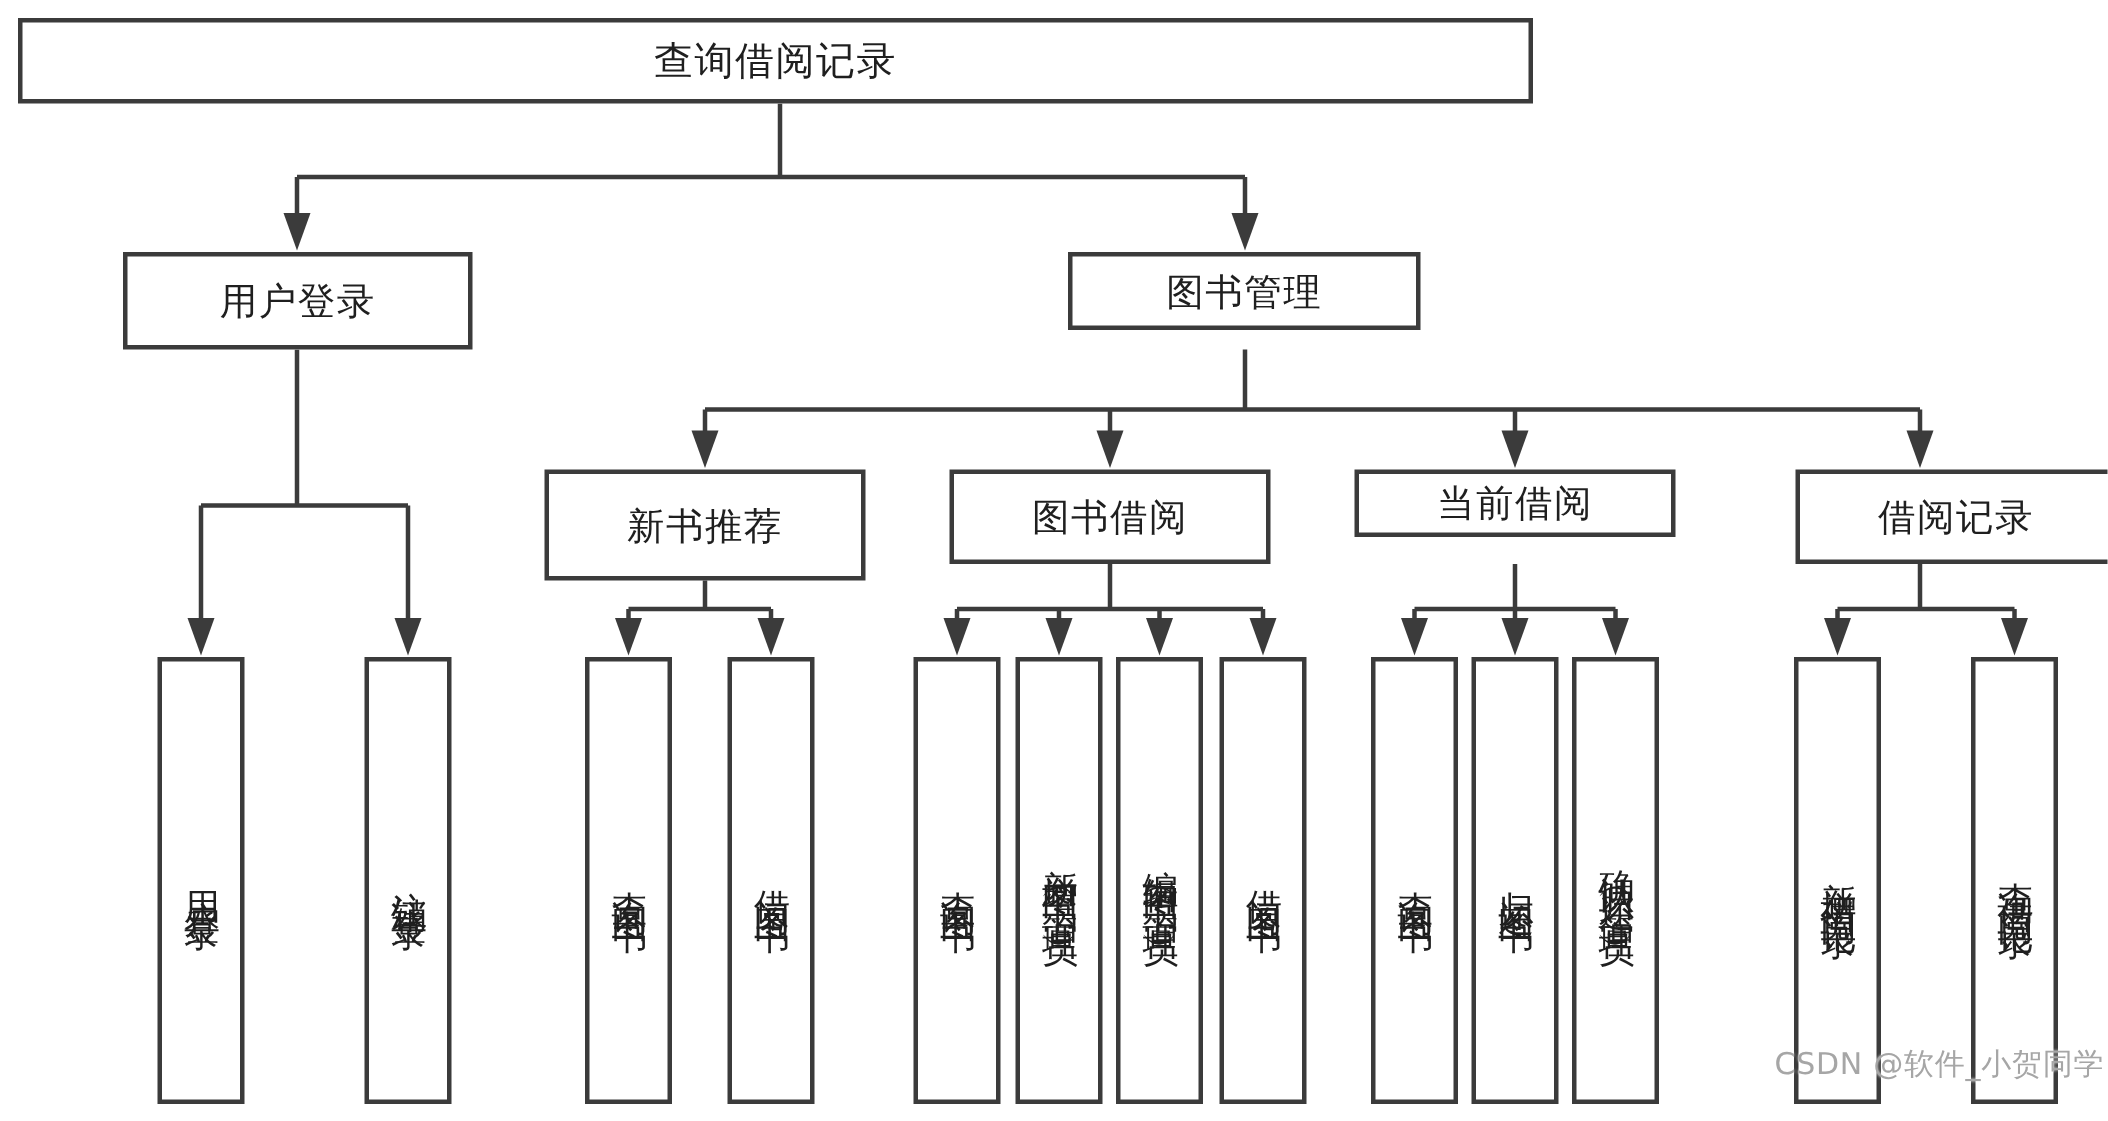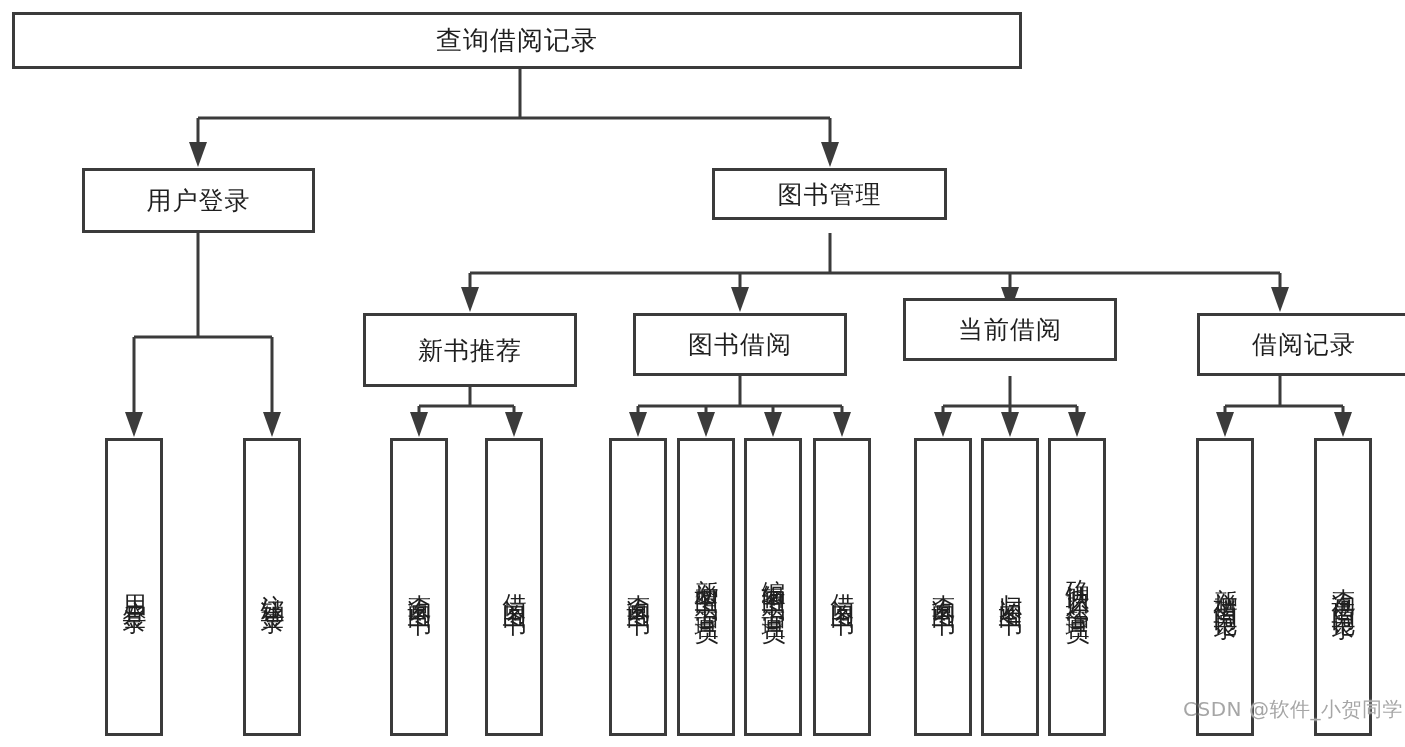--- a/index.html
+++ b/index.html
@@ -124,21 +124,21 @@
   <div class="node" style="left:712px;top:168px;width:235px;height:52px">
     <span class="hlabel">图书管理</span>
   </div>
 
   <div class="node" style="left:363px;top:313px;width:214px;height:74px">
     <span class="hlabel">新书推荐</span>
   </div>
   <div class="node" style="left:633px;top:313px;width:214px;height:63px">
     <span class="hlabel">图书借阅</span>
   </div>
-  <div class="node" style="left:903px;top:298px;width:214px;height:63px">
+  <div class="node" style="left:903px;top:313px;width:214px;height:45px">
     <span class="hlabel">当前借阅</span>
   </div>
   <div class="node" style="left:1197px;top:313px;width:214px;height:63px">
     <span class="hlabel">借阅记录</span>
   </div>
 
   <div class="node leaf" style="left:105px;top:438px;width:58px;height:298px">
     <span class="vtext">用户登录</span>
   </div>
   <div class="node leaf" style="left:243px;top:438px;width:58px;height:298px">

